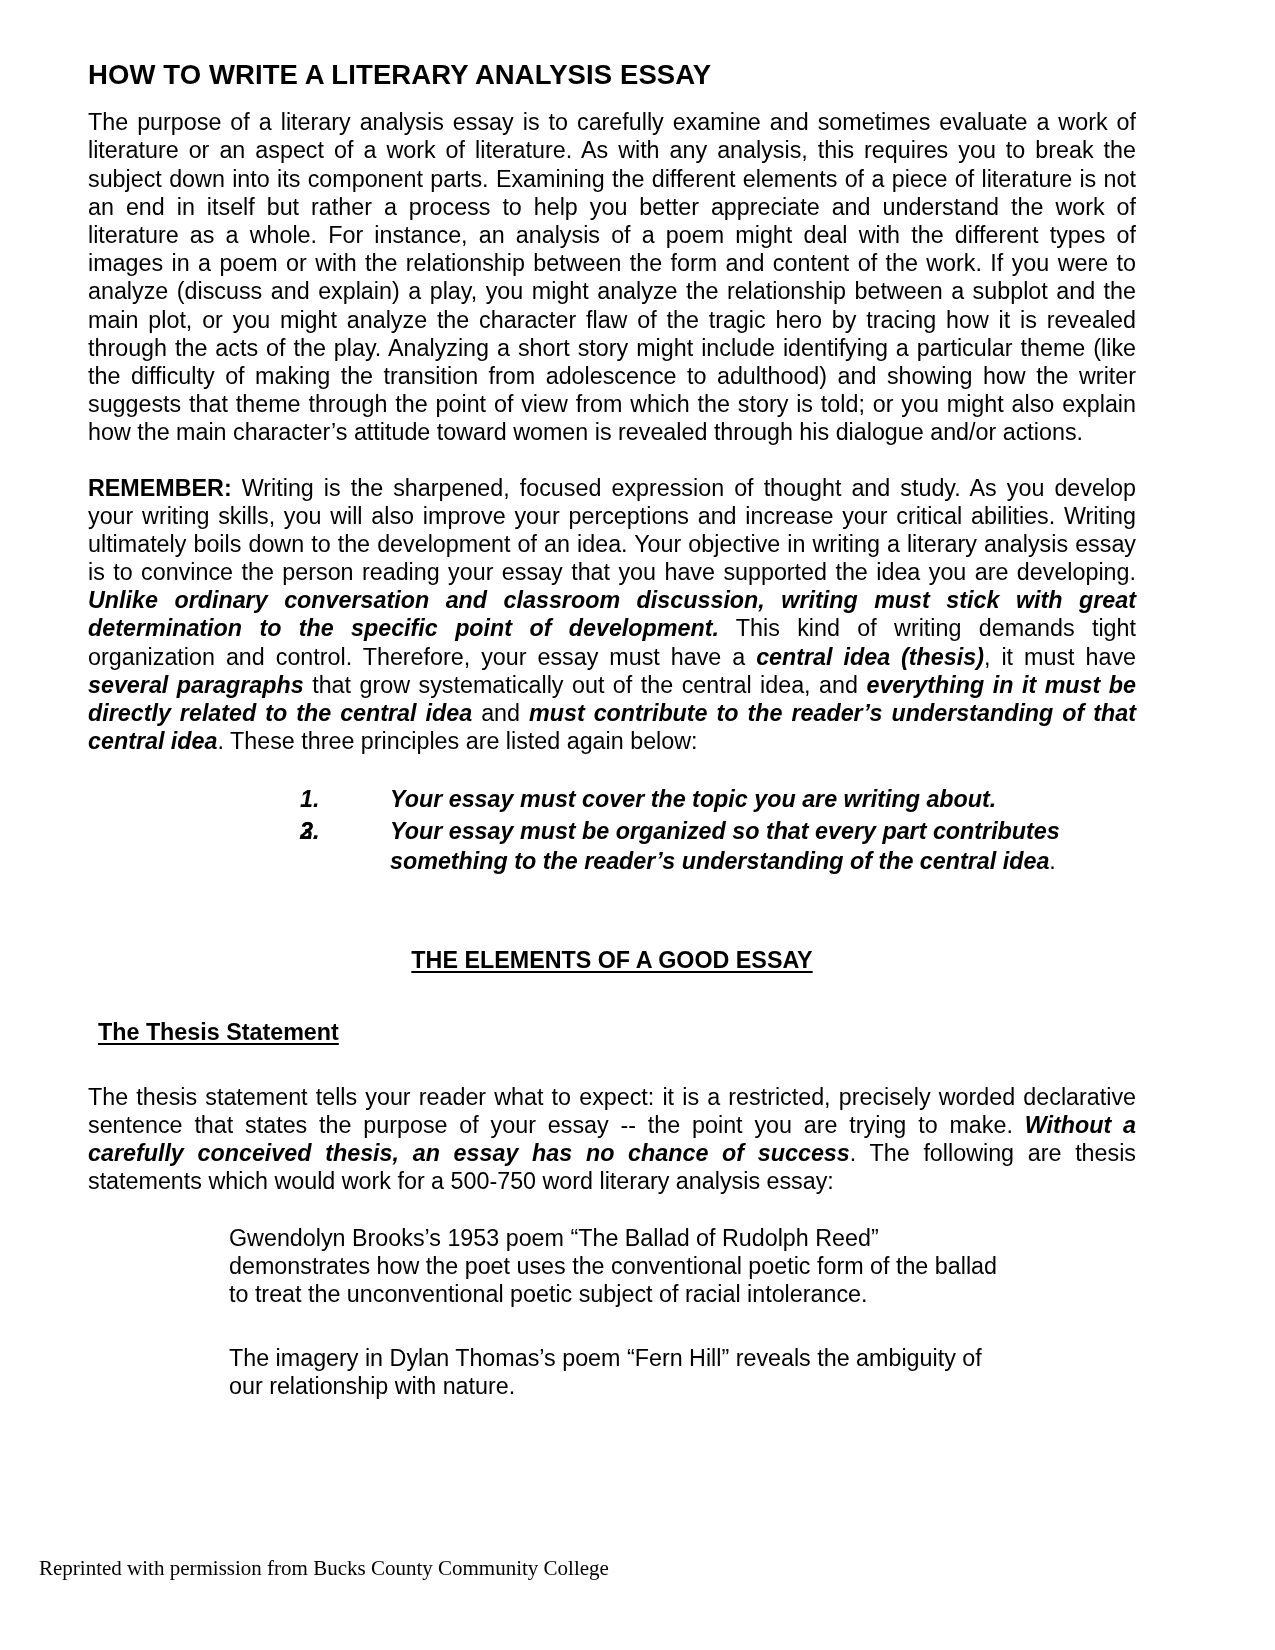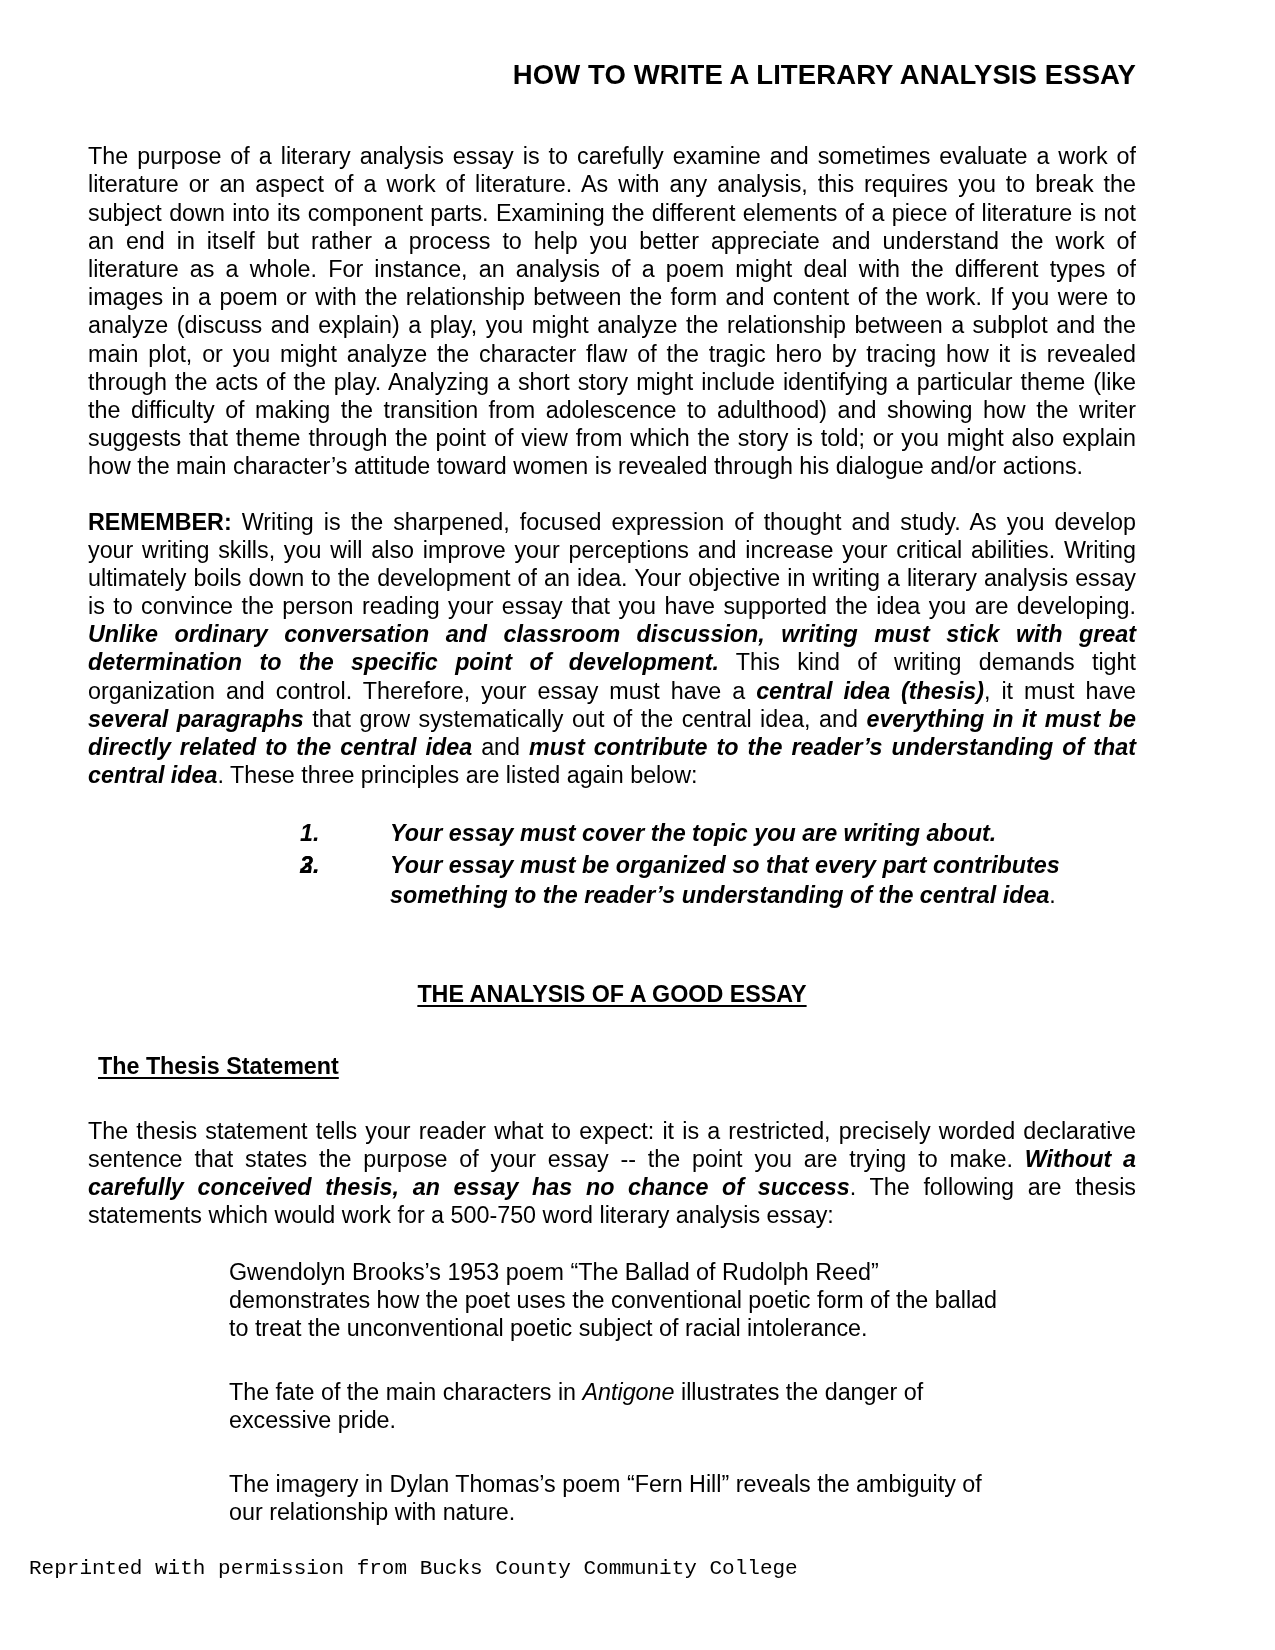--- a/index.html
+++ b/index.html
@@ -25,22 +25,22 @@
   .content {
     position: absolute;
     left: 88px;
     top: 60px;
     width: 1048px;
   }
 
   h1.doc-title {
     font-size: 27.5px;
     font-weight: bold;
-    text-align: right;
-    margin: 0 0 52px 0;
+    text-align: left;
+    margin: 0 0 18px 0;
     letter-spacing: 0.1px;
     line-height: 1.1;
   }
 
   p.body-para {
     font-size: 23.3px;
     line-height: 1.21;
     text-align: justify;
     margin: 0 0 27px 0;
     -webkit-hyphens: none;
@@ -117,23 +117,23 @@
   .examples p {
     font-size: 23.3px;
     line-height: 1.2;
     text-align: left;
     margin: 0 0 36px 0;
   }
   .examples p:last-child { margin-bottom: 16px; }
 
   .footer-note {
     position: absolute;
-    left: 29px;
+    left: 39px;
     top: 1556px;
-    font-family: Liberation Mono, monospace;
+    font-family: Liberation Serif, serif;
     font-size: 21px;
     line-height: 1.2;
     color: #000000;
   }
 </style>
 </head>
 <body>
 
 <div class="page">
   <div class="content">
@@ -151,28 +151,27 @@
         </li>
       <li>
           <span class="num">2.</span>
         </li>
       <li>
           <span class="num">3.</span>
           <span class="txt"><span>Your essay must be organized so that every part contributes something to the reader’s understanding of the central idea</span><span class="tail-roman">.</span></span>
         </li>
     </ol>
 
-    <h2 class="section-heading">THE ANALYSIS OF A GOOD ESSAY</h2>
+    <h2 class="section-heading">THE ELEMENTS OF A GOOD ESSAY</h2>
 
     <h3 class="sub-heading"><span>The Thesis Statement</span></h3>
 
     <p class="body-para after-subheading"><span>The thesis statement tells your reader what to expect:  it is a restricted, precisely worded declarative sentence that states the purpose of your essay -- the point you are trying to make.  </span><span class="bi">Without a carefully conceived thesis, an essay has no chance of success</span><span>.  The following are thesis statements which would work for a 500-750 word literary analysis essay:</span></p>
 
     <div class="examples">
       <p><span>Gwendolyn Brooks’s 1953 poem “The Ballad of Rudolph Reed” demonstrates how the poet uses the conventional poetic form of the ballad to treat the unconventional poetic subject of racial intolerance.</span><i></i><span></span></p>
-      <p><span>The fate of the main characters in </span><i>Antigone</i><span> illustrates the danger of excessive pride.</span></p>
       <p><span>The imagery in Dylan Thomas’s poem “Fern Hill” reveals the ambiguity of our relationship with nature.</span><i></i><span></span></p>
     </div>
 
   </div>
 
   <div class="footer-note">Reprinted with permission from Bucks County Community College</div>
 </div>
 
 </body></html>

